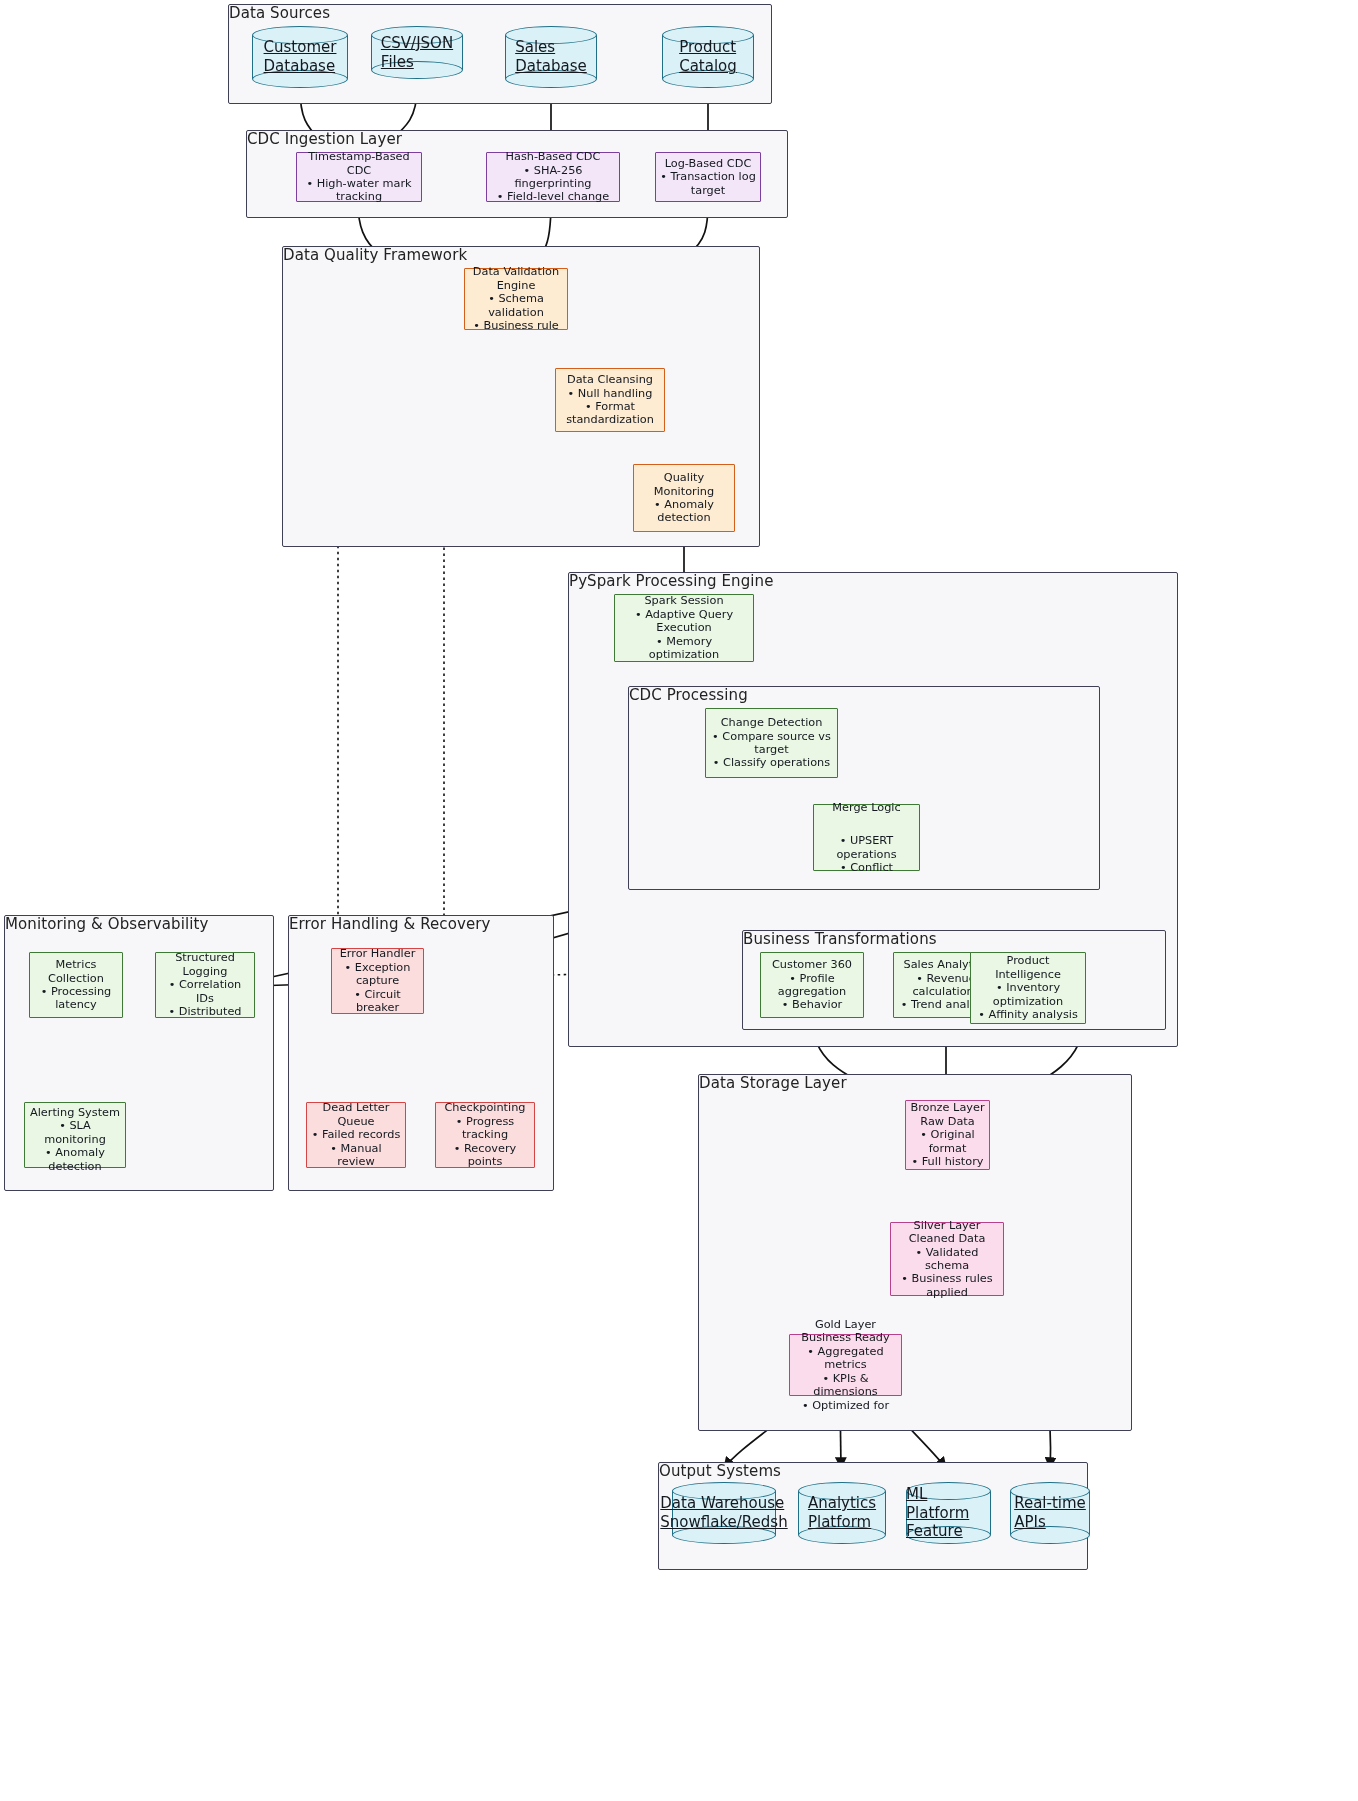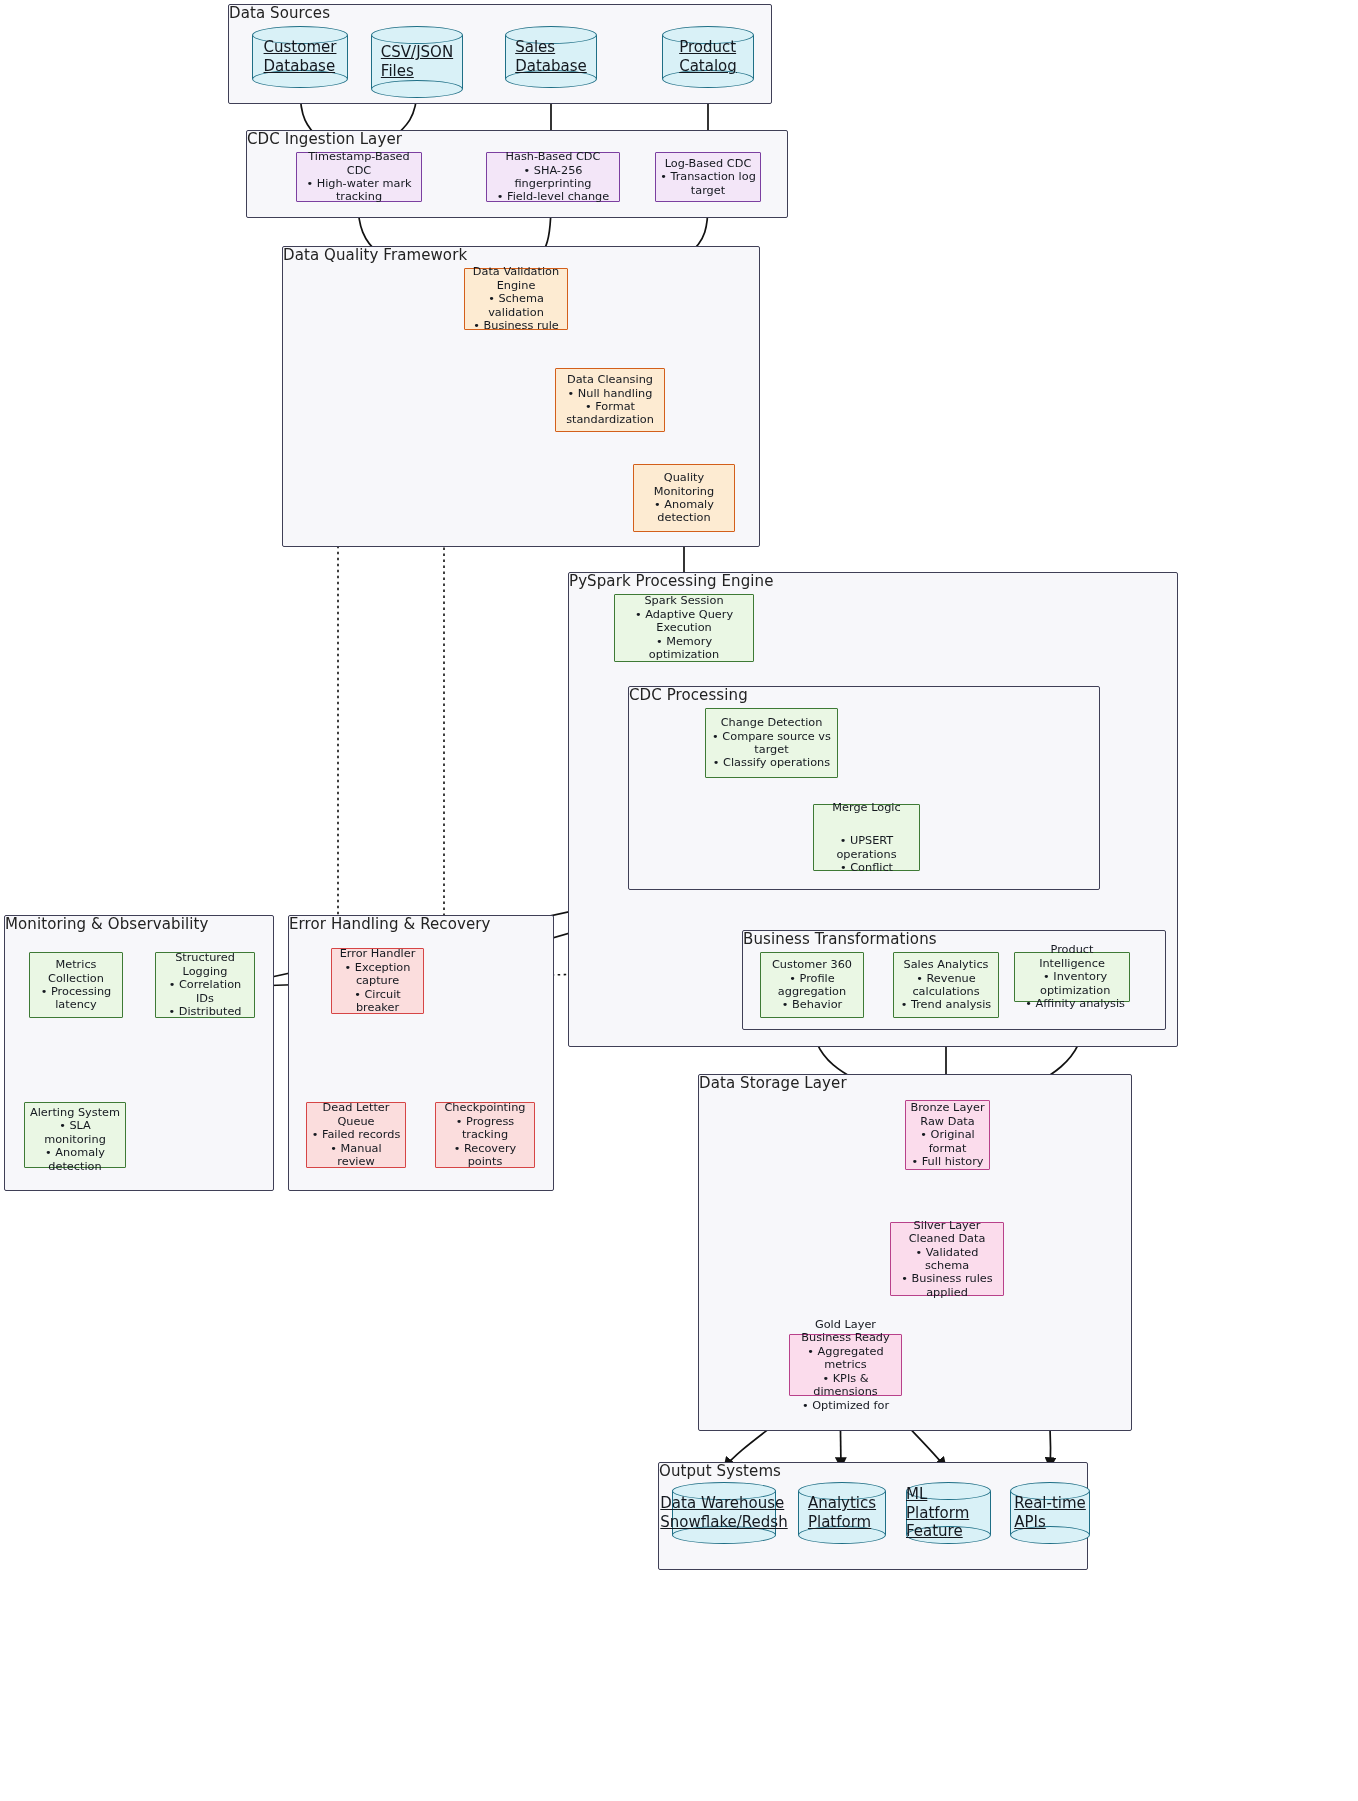--- a/index.html
+++ b/index.html
@@ -95,21 +95,21 @@
   <div class="cluster" style="left:228px;top:4px;width:544px;height:100px;">
     <div class="cluster-title">Data Sources</div>
   </div>
   <div class="cyl" style="left:252px;top:26px;width:96px;height:62px;">
     <div class="body"></div>
     <div class="top"></div>
     <div class="bot"></div>
     <div class="lbl">Customer
 Database</div>
   </div>
-  <div class="cyl" style="left:371px;top:26px;width:92px;height:72px;">
+  <div class="cyl" style="left:371px;top:26px;width:92px;height:53px;">
     <div class="body"></div>
     <div class="top"></div>
     <div class="bot"></div>
     <div class="lbl">CSV/JSON
 Files</div>
   </div>
   <div class="cyl" style="left:505px;top:26px;width:92px;height:62px;">
     <div class="body"></div>
     <div class="top"></div>
     <div class="bot"></div>
@@ -199,21 +199,21 @@
     <div class="bl">• Profile
 aggregation
 • Behavior</div>
   </div>
   <div class="node n-lgreen" style="left:893px;top:952px;width:106px;height:66px;">
     <div class="ttl">Sales Analytics</div>
     <div class="bl">• Revenue
 calculations
 • Trend analysis</div>
   </div>
-  <div class="node n-lgreen" style="left:1014px;top:952px;width:116px;height:50px;align-items:flex-end;">
+  <div class="node n-lgreen" style="left:970px;top:952px;width:116px;height:72px;">
     <div class="ttl">Product Intelligence</div>
     <div class="bl">• Inventory
 optimization
 • Affinity analysis</div>
   </div>
 
   <div class="cluster" style="left:4px;top:915px;width:270px;height:276px;">
     <div class="cluster-title">Monitoring &amp; Observability</div>
   </div>
   <div class="node n-lgreen" style="left:29px;top:952px;width:94px;height:66px;">

